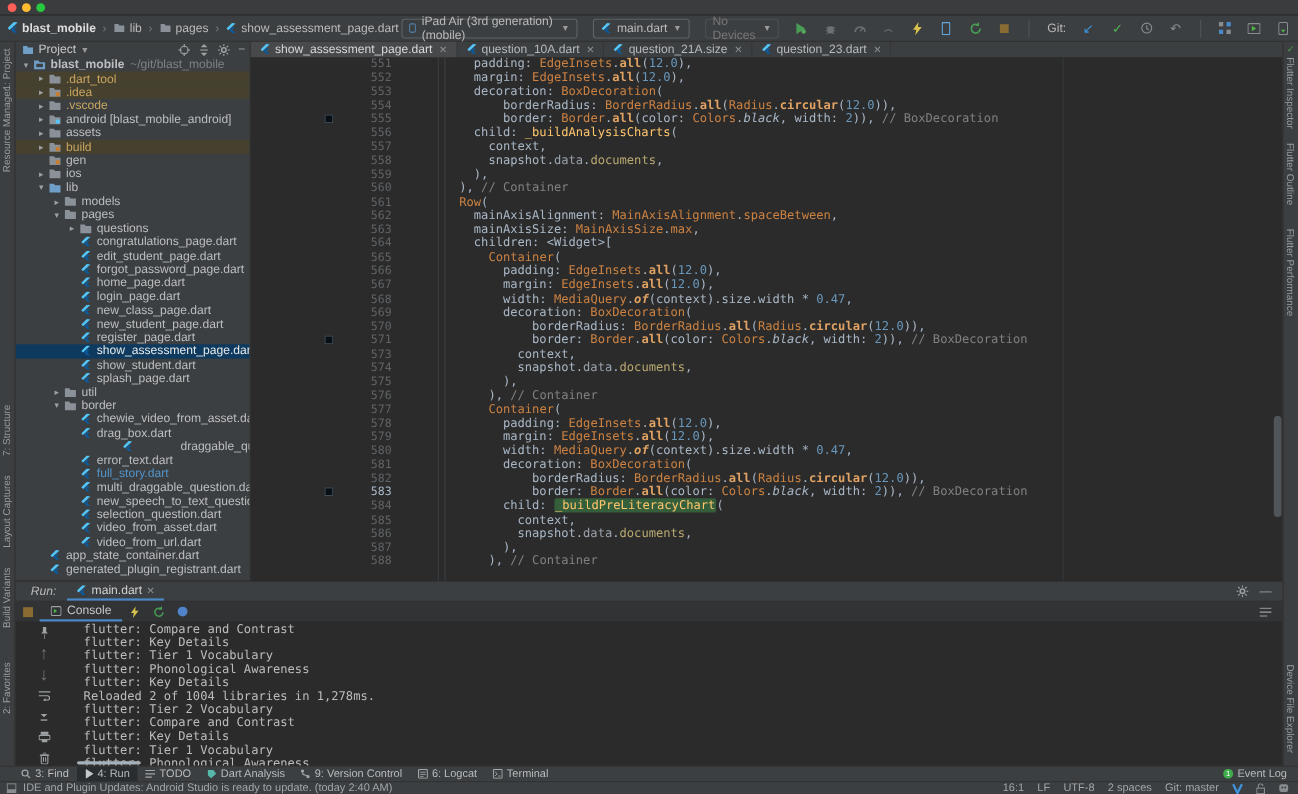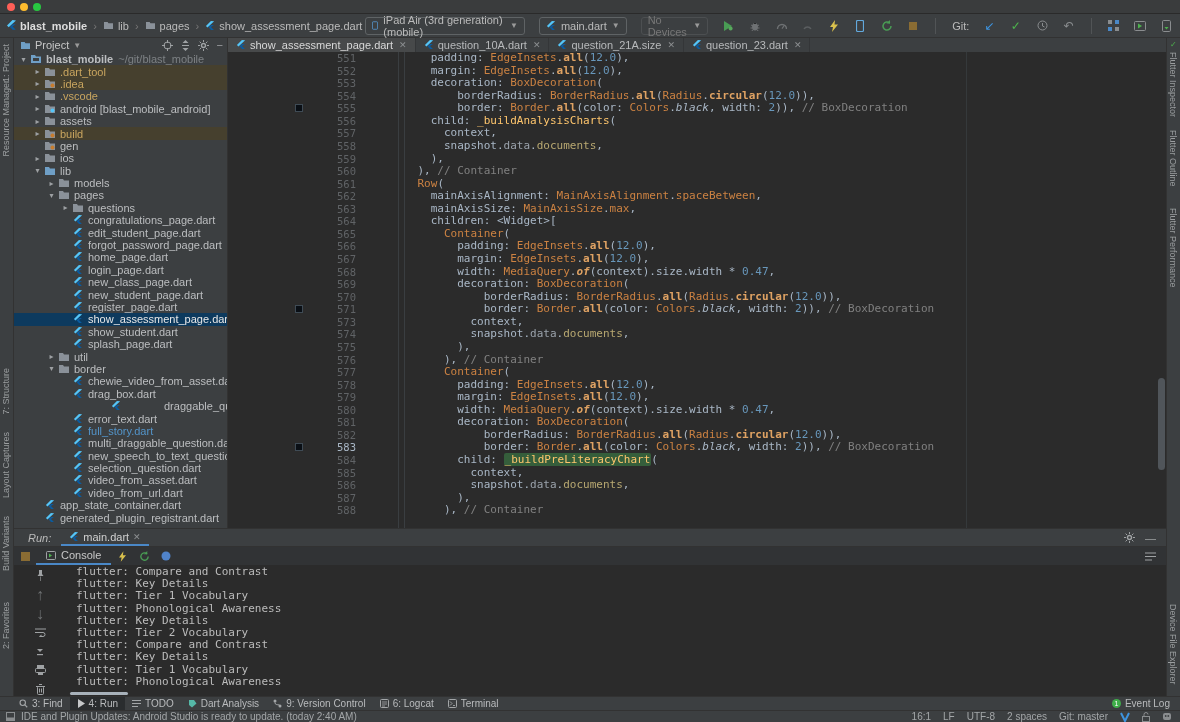--- a/index.html
+++ b/index.html
@@ -871,20 +871,21 @@
                   <path d="M3.5 4.5v4M5.5 4.5v4" stroke="#9fa2a4"></path>
                 </svg>
             </span>
           </div>
           <div class="con-text" id="console-out">
               <div>flutter: Compare and Contrast</div>
               <div>flutter: Key Details</div>
               <div>flutter: Tier 1 Vocabulary</div>
               <div>flutter: Phonological Awareness</div>
               <div>flutter: Key Details</div>
+              <div>Reloaded 2 of 1004 libraries in 1,278ms.</div>
               <div>flutter: Tier 2 Vocabulary</div>
               <div>flutter: Compare and Contrast</div>
               <div>flutter: Key Details</div>
               <div>flutter: Tier 1 Vocabulary</div>
               <div>flutter: Phonological Awareness</div>
             </div>
           <div class="hscroll"></div>
         </div>
       </div>
     </div>

